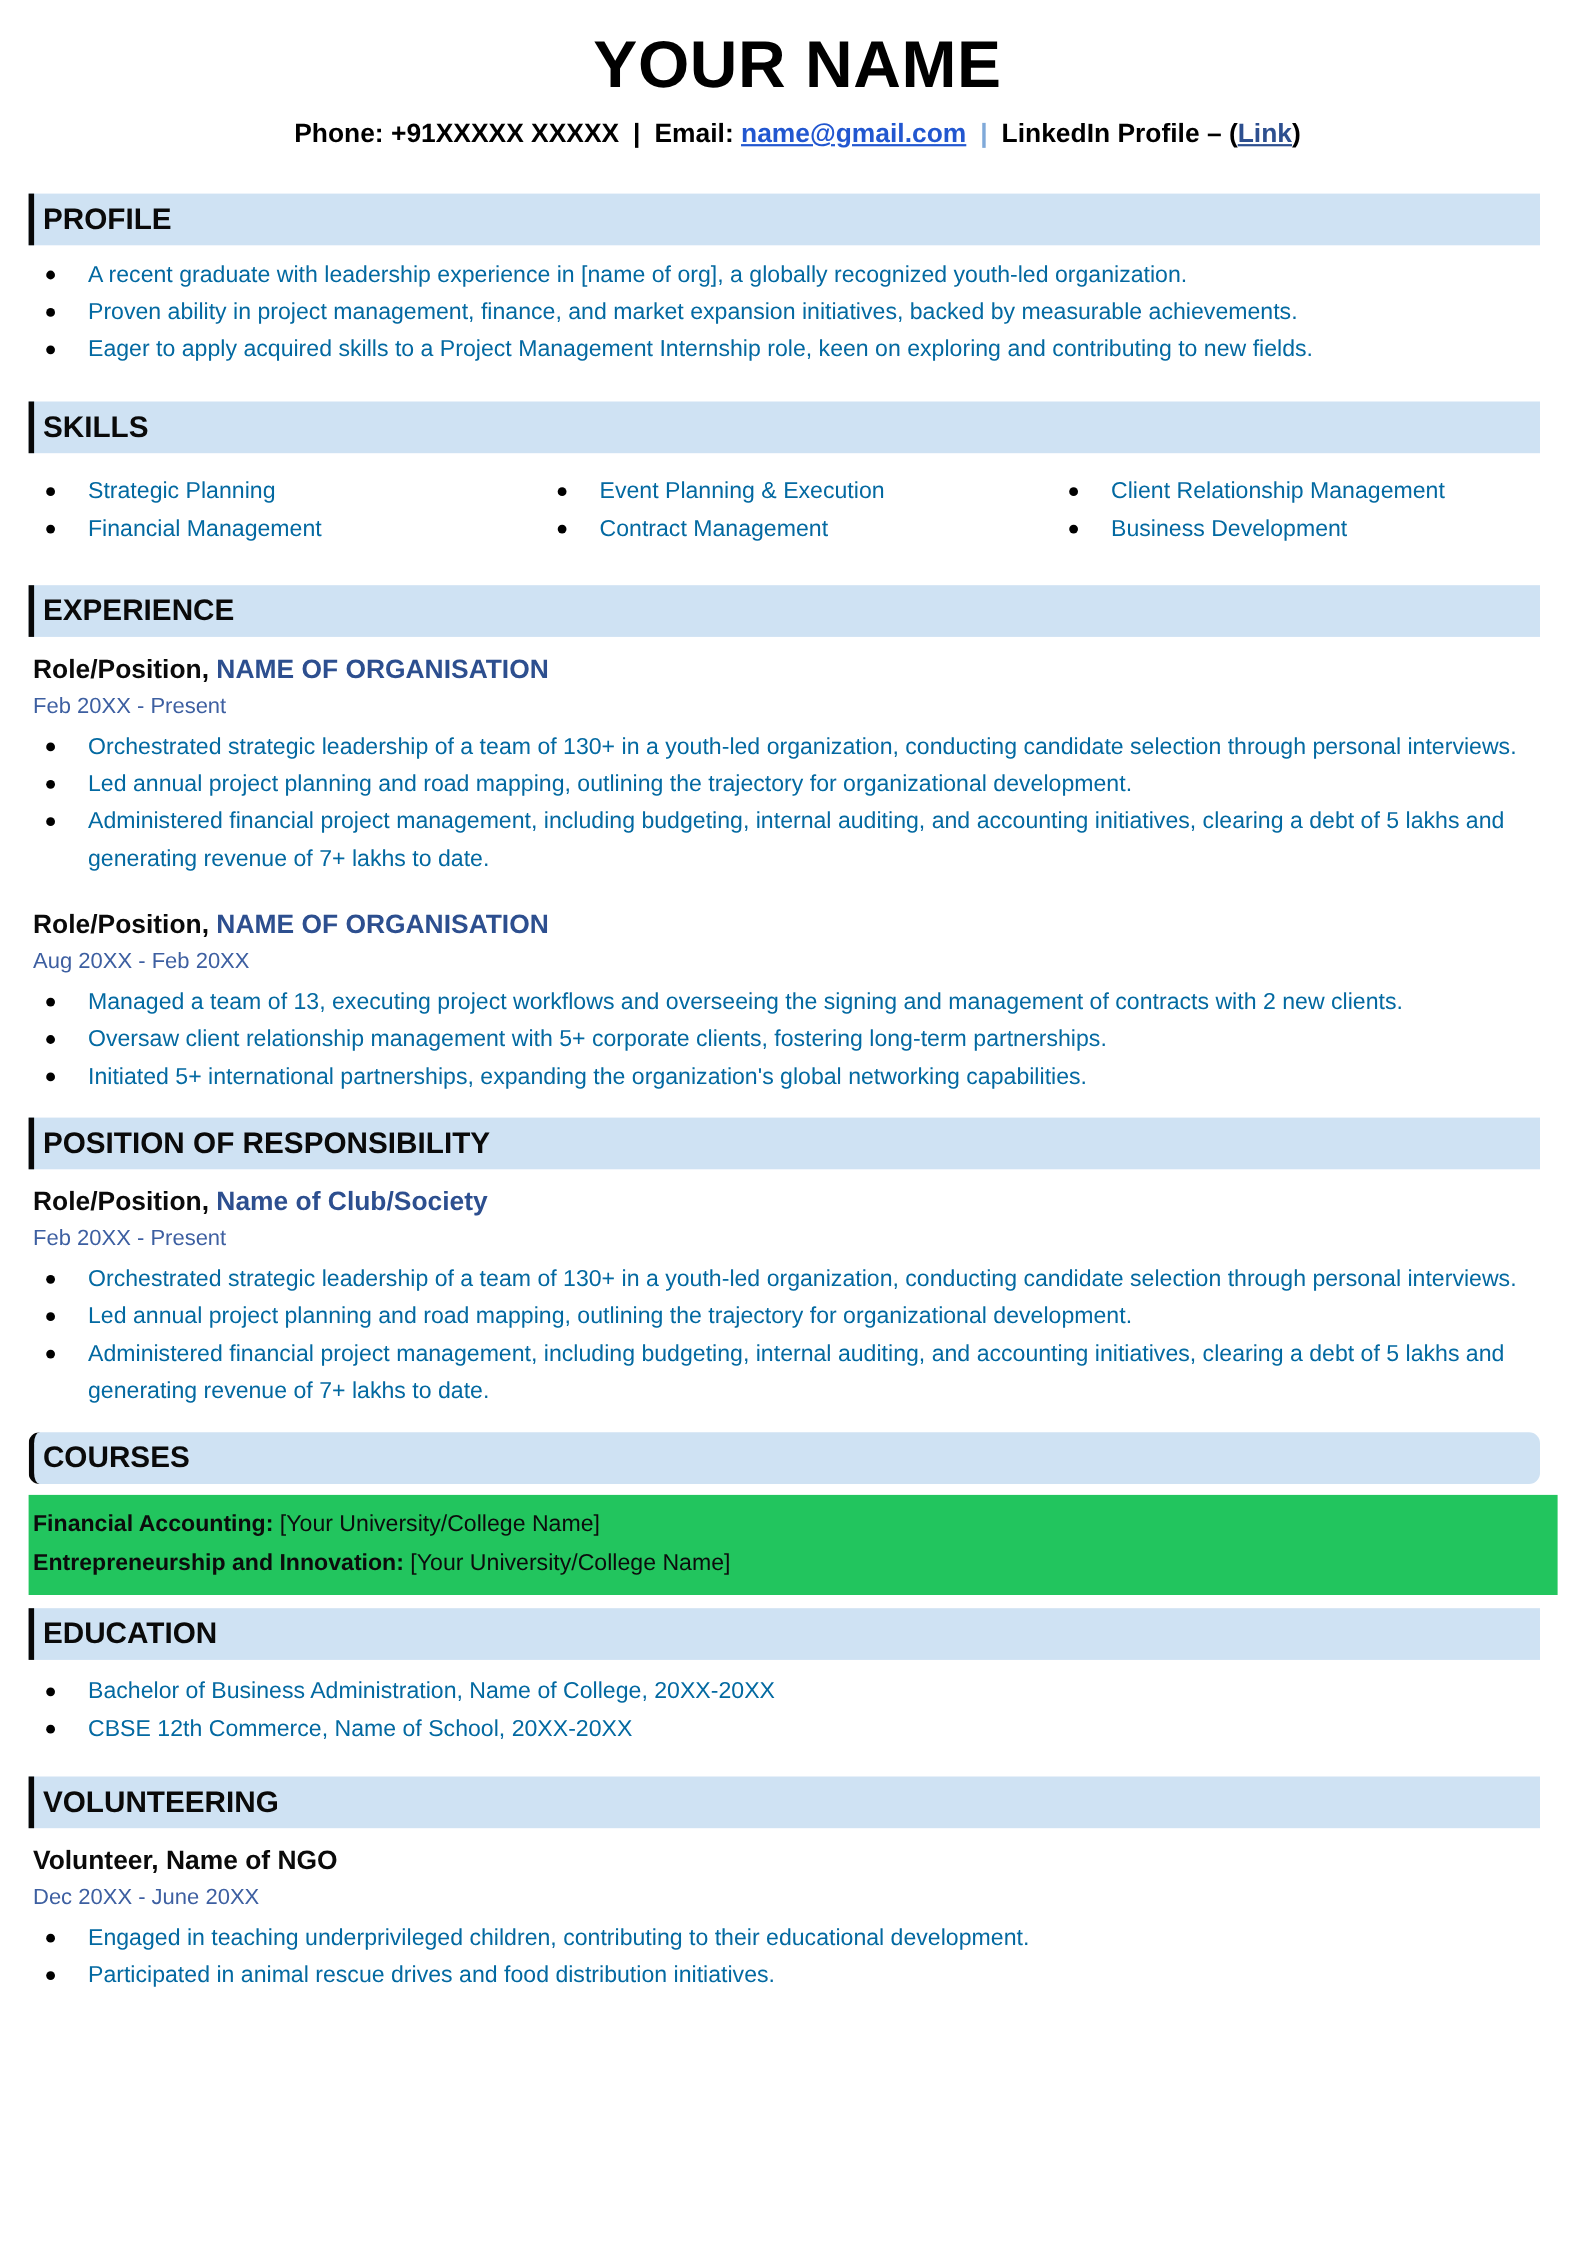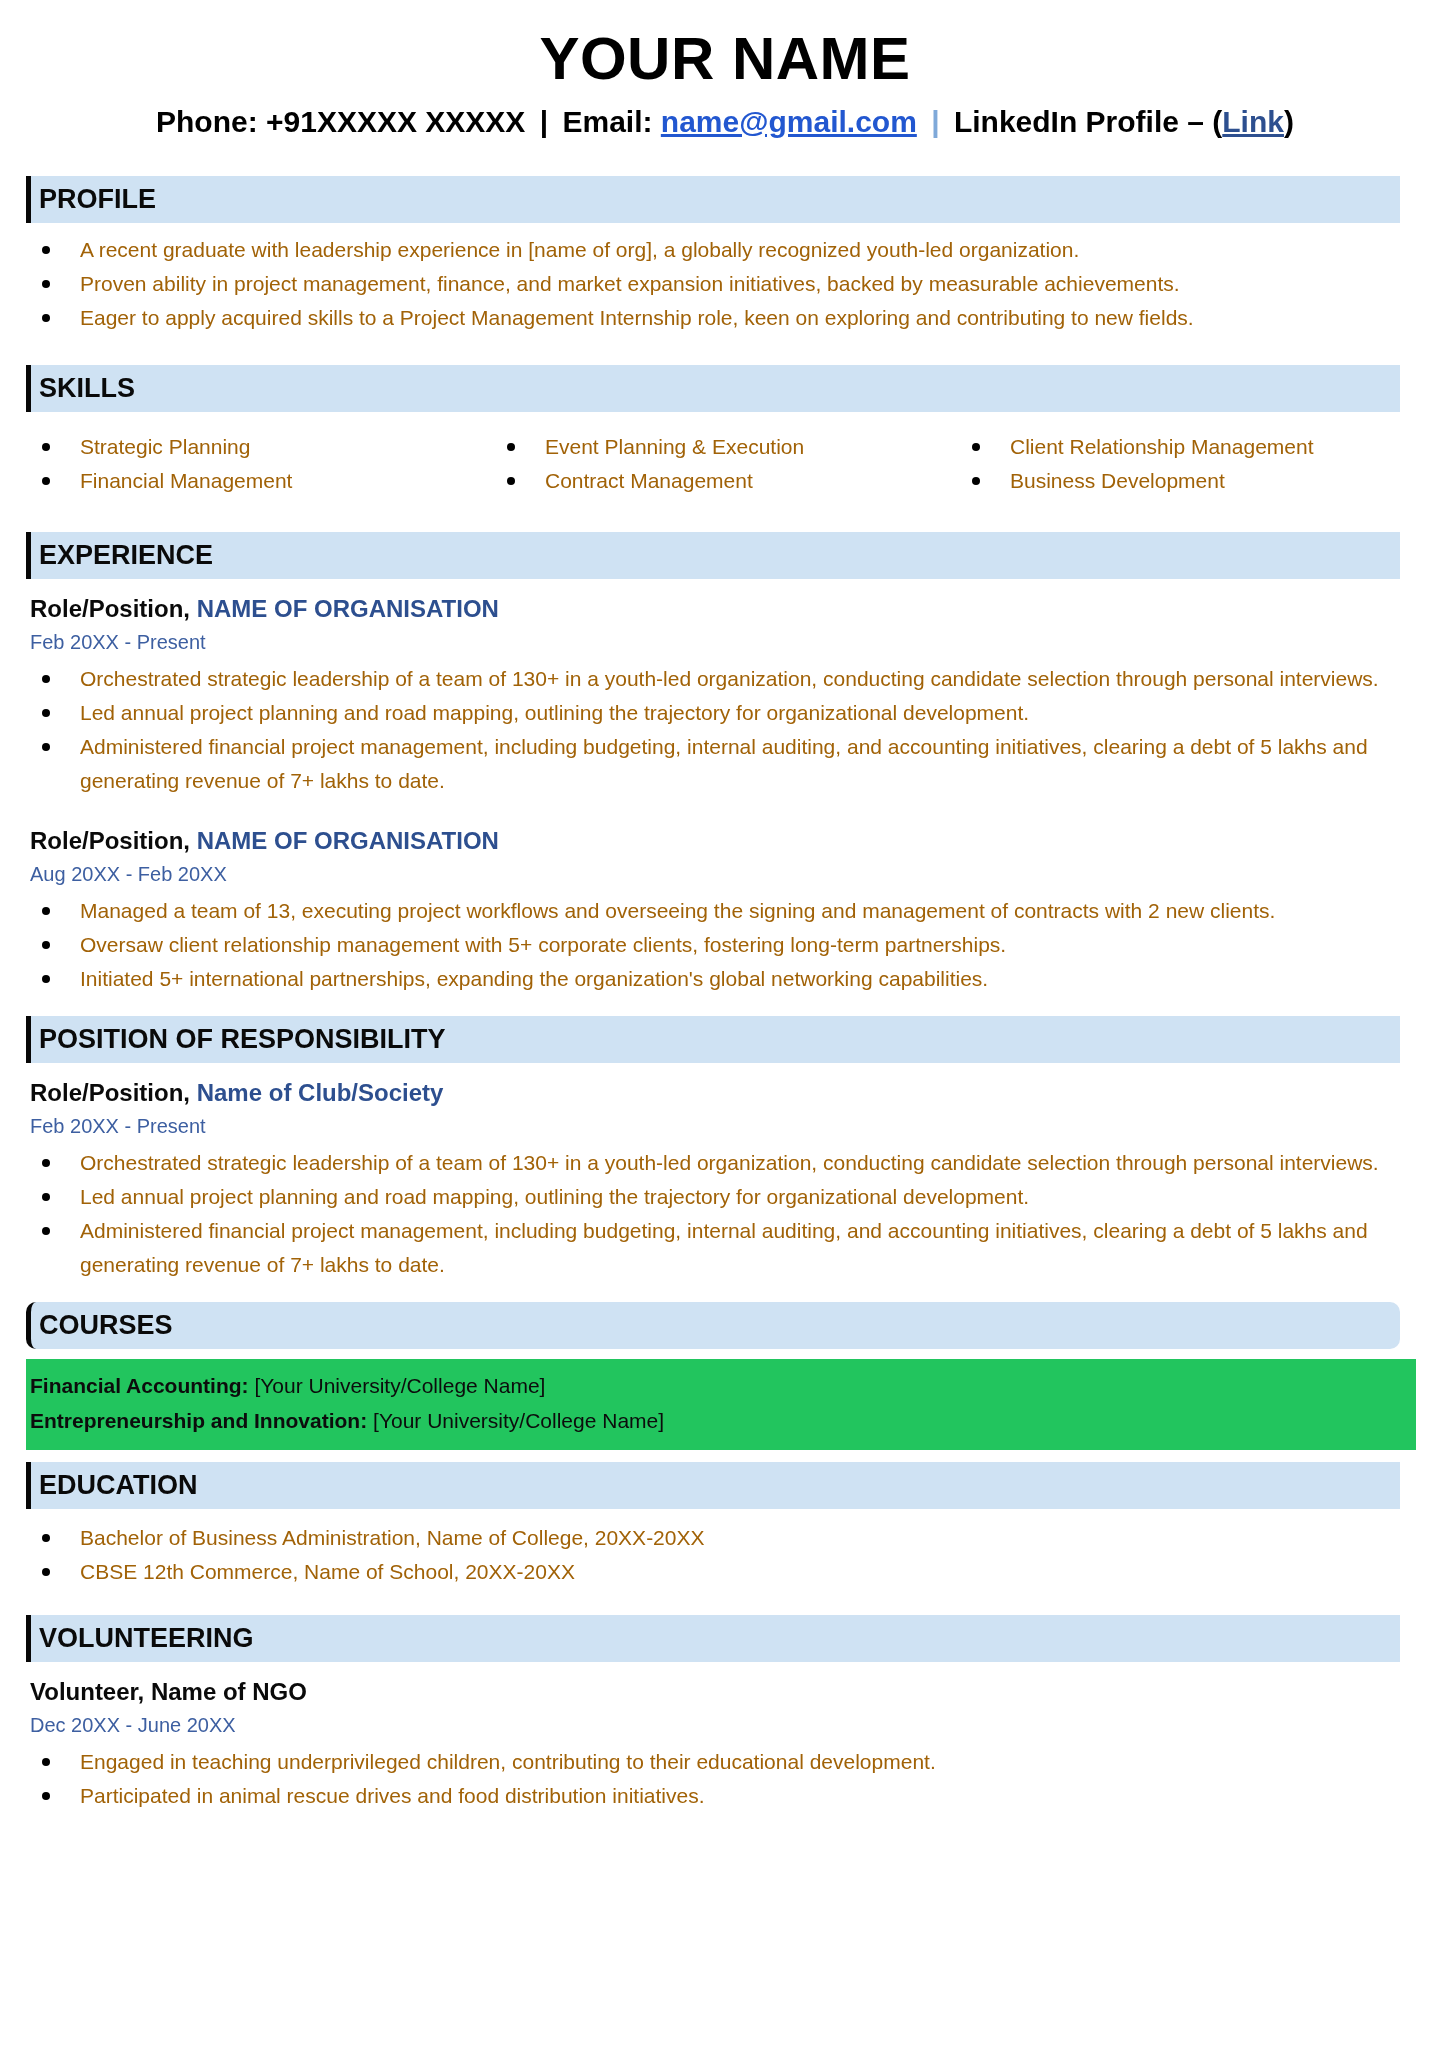--- a/index.html
+++ b/index.html
@@ -17,21 +17,21 @@
     text-align: center;
     font-size: 60px;
     font-weight: bold;
     line-height: 66px;
     letter-spacing: 0.5px;
     color: #000;
   }
   .contact-line {
     margin-top: 16px;
     text-align: center;
-    font-size: 30px;
+    font-size: 24px;
     font-weight: bold;
     line-height: 28px;
     color: #000;
   }
   .contact-line .sep1 { color: #000; padding: 0 6px; }
   .contact-line .sep2 { color: #7fa9d9; padding: 0 6px; }
   a.email-link { color: #2257d0; text-decoration: underline; }
   a.doc-link   { color: #2d4f8f; text-decoration: underline; }
 
   
@@ -59,21 +59,21 @@
   .bullet-dot {
     flex: none;
     width: 8px; height: 8px; border-radius: 50%;
     background: #000;
     margin: 13px 0 0 16px;
   }
   .bullet-text {
     margin-left: 30px;
     font-size: 21px;
     line-height: 34px;
-    color: #a16207;
+    color: #0369a1;
   }
 
   
   .role-block { margin: 0 34px 0 30px; }
   .role-heading {
     margin-top: 15px;
     font-size: 24px;
     font-weight: bold;
     line-height: 30px;
     color: #0a0a0a;

